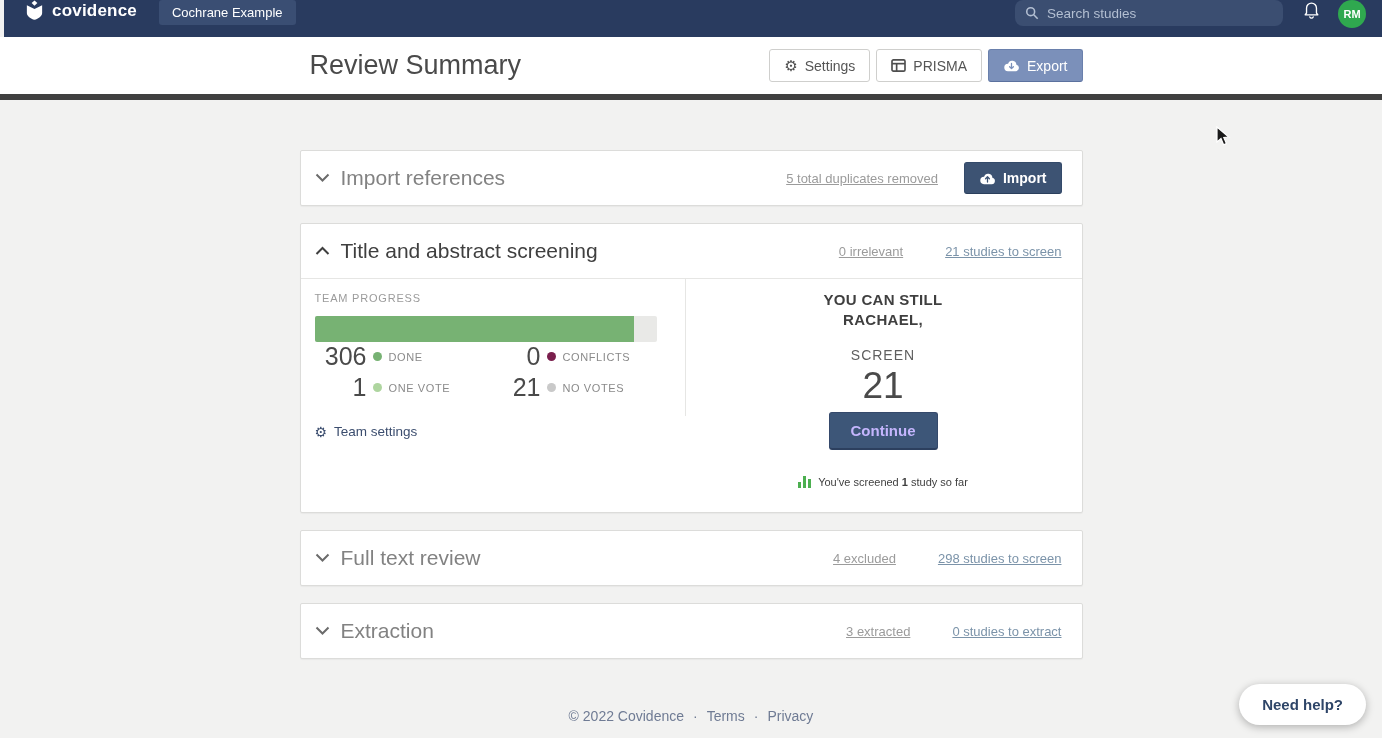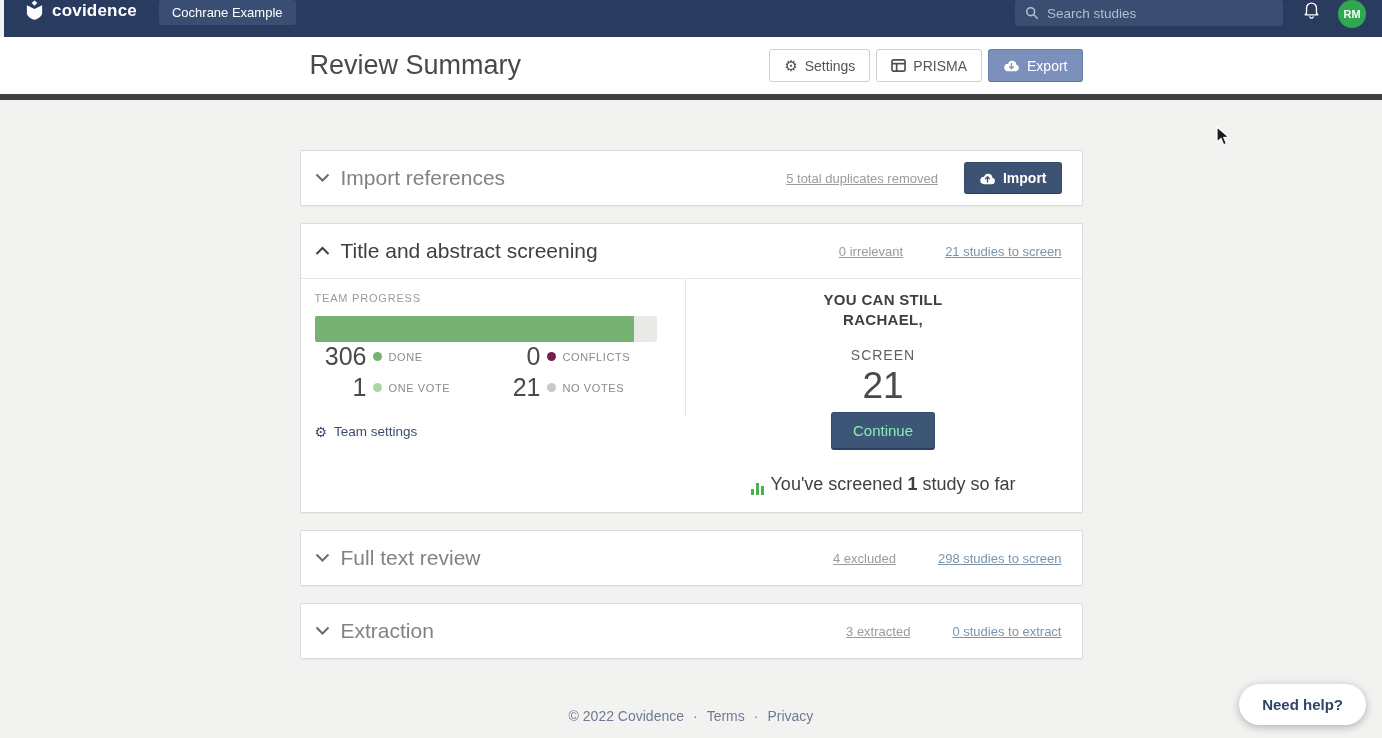--- a/index.html
+++ b/index.html
@@ -20,21 +20,21 @@
   }
   .brand { display:flex; align-items:center; gap:7px; }
   .brand-name { color:#fff; font-weight:bold; font-size:17px; letter-spacing:.2px; }
   .project-chip {
     margin-left:22px; background:#3a4e73; color:#fff; font-size:13px;
     padding:5px 13px; border-radius:3px; cursor:pointer;
   }
   .topbar-spacer { flex:1; }
   .searchbox {
     display:flex; align-items:center; gap:8px;
-    width:268px; height:26px; background:#3b4e71; border-radius:3px;
+    width:268px; height:26px; background:#3b4e71; border-radius:8px;
     padding:0 10px;
   }
   .searchbox input {
     background:transparent; border:none; outline:none; width:100%;
     color:#dfe6f0; font-size:13.5px; font-family:"Liberation Sans", sans-serif;
   }
   .searchbox input::placeholder { color:#b3bfd2; opacity:1; }
   .bell { margin:0 18px 0 20px; display:flex; cursor:pointer; }
   .avatar {
     width:28px; height:28px; border-radius:50%; background:#2fa84f;
@@ -118,26 +118,26 @@
     margin-top:22px; display:inline-flex; align-items:center; gap:7px;
     color:#3b4d6e; font-size:13.5px; cursor:pointer;
   }
   .team-settings .gear-glyph { color:#3b4d6e; font-size:14px; }
 
   .ta-right { flex:1; text-align:center; padding-top:11px; }
   .cta-bold { font-size:15px; font-weight:bold; color:#3f3f3f; line-height:20px; letter-spacing:.3px; }
   .cta-screen { margin-top:17px; font-size:14px; color:#5f5f5f; letter-spacing:1px; }
   .cta-count { font-size:37px; font-weight:300; color:#4a4a4a; margin-top:2px; line-height:1.15; }
   .continue-btn {
-    margin-top:4px; display:inline-block; background:#3d5678; color:#86efac;
-    font-size:15px; font-weight:normal; padding:9px 21px; border-radius:3px;
+    margin-top:4px; display:inline-block; background:#3d5678; color:#c4b5fd;
+    font-size:15px; font-weight:bold; padding:9px 21px; border-radius:3px;
     border:1px solid #35496b; border-bottom:2px solid #2c3f5e; cursor:pointer;
   }
   .screened-note {
-    margin-top:24px; font-size:18px; color:#3f3f3f;
+    margin-top:24px; font-size:11px; color:#3f3f3f;
     display:inline-flex; align-items:flex-end; gap:7px;
   }
   .screened-note b { font-weight:bold; }
 
   
   .footer {
     position:absolute; left:0; bottom:14px; width:100%;
     text-align:center; font-size:14px; color:#6f7b94;
   }
   .footer a { color:#6f7b94; text-decoration:none; cursor:pointer; }

